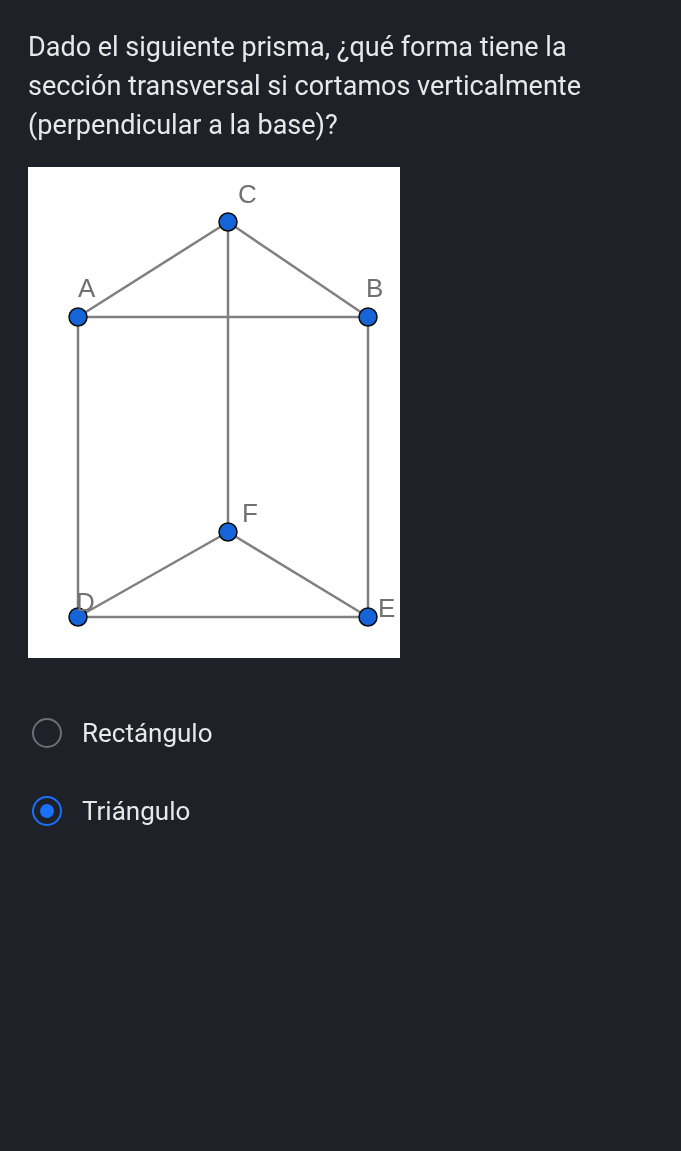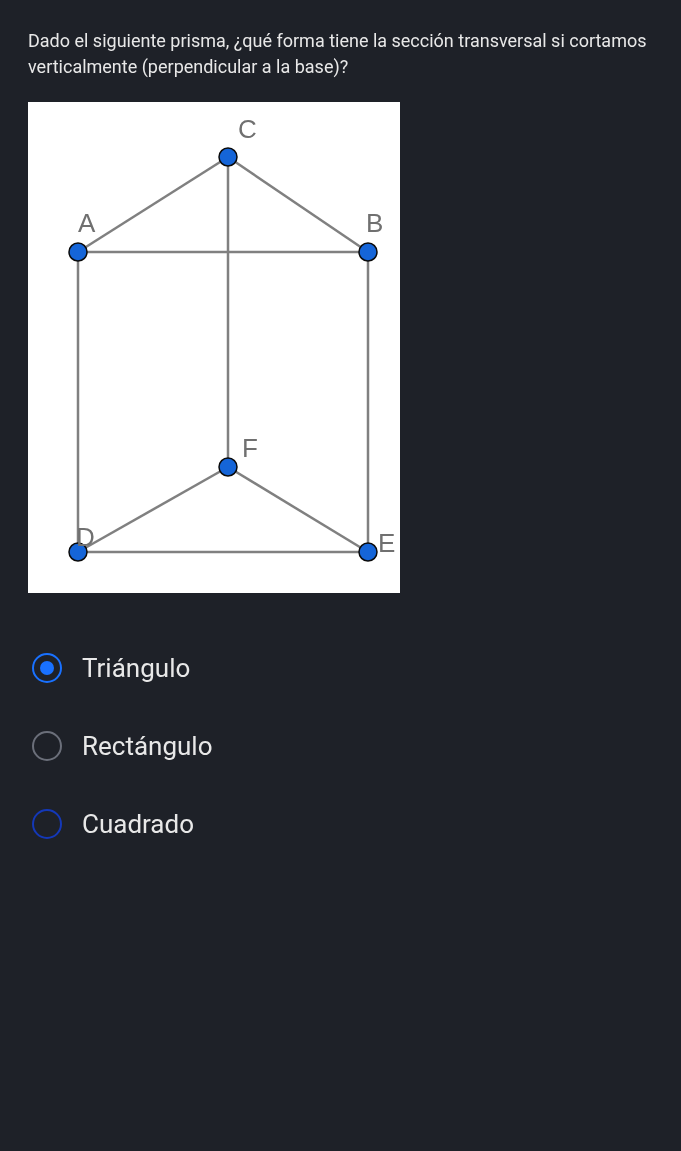--- a/index.html
+++ b/index.html
@@ -9,21 +9,21 @@
     }
     body {
       background-color: #1e2128;
       color: #e8e8e8;
       font-family: -apple-system, BlinkMacSystemFont, 'Segoe UI', Roboto, sans-serif;
       width: 681px;
       height: 1151px;
       padding: 28px;
     }
     .question-text {
-      font-size: 18px;
+      font-size: 27px;
       line-height: 1.45;
       margin-bottom: 22px;
       color: #e8e8e8;
     }
     .diagram-container {
       background: #ffffff;
       width: 372px;
       height: 491px;
       display: flex;
       align-items: center;
@@ -109,24 +109,20 @@
       <text x="210" y="36">C</text>
       <text x="48" y="444">D</text>
       <text x="350" y="450">E</text>
       <text x="214" y="355">F</text>
     </g>
   </svg>
 </div>
 
 <div class="options">
   <div class="option">
-    <div class="radio selected"></div>
-    <span class="option-label">Triángulo</span>
-  </div>
-  <div class="option">
     <div class="radio"></div>
     <span class="option-label">Rectángulo</span>
   </div>
   <div class="option">
-    <div class="radio blue-outline"></div>
-    <span class="option-label">Cuadrado</span>
+    <div class="radio selected"></div>
+    <span class="option-label">Triángulo</span>
   </div>
 </div>
 
 </body></html>

